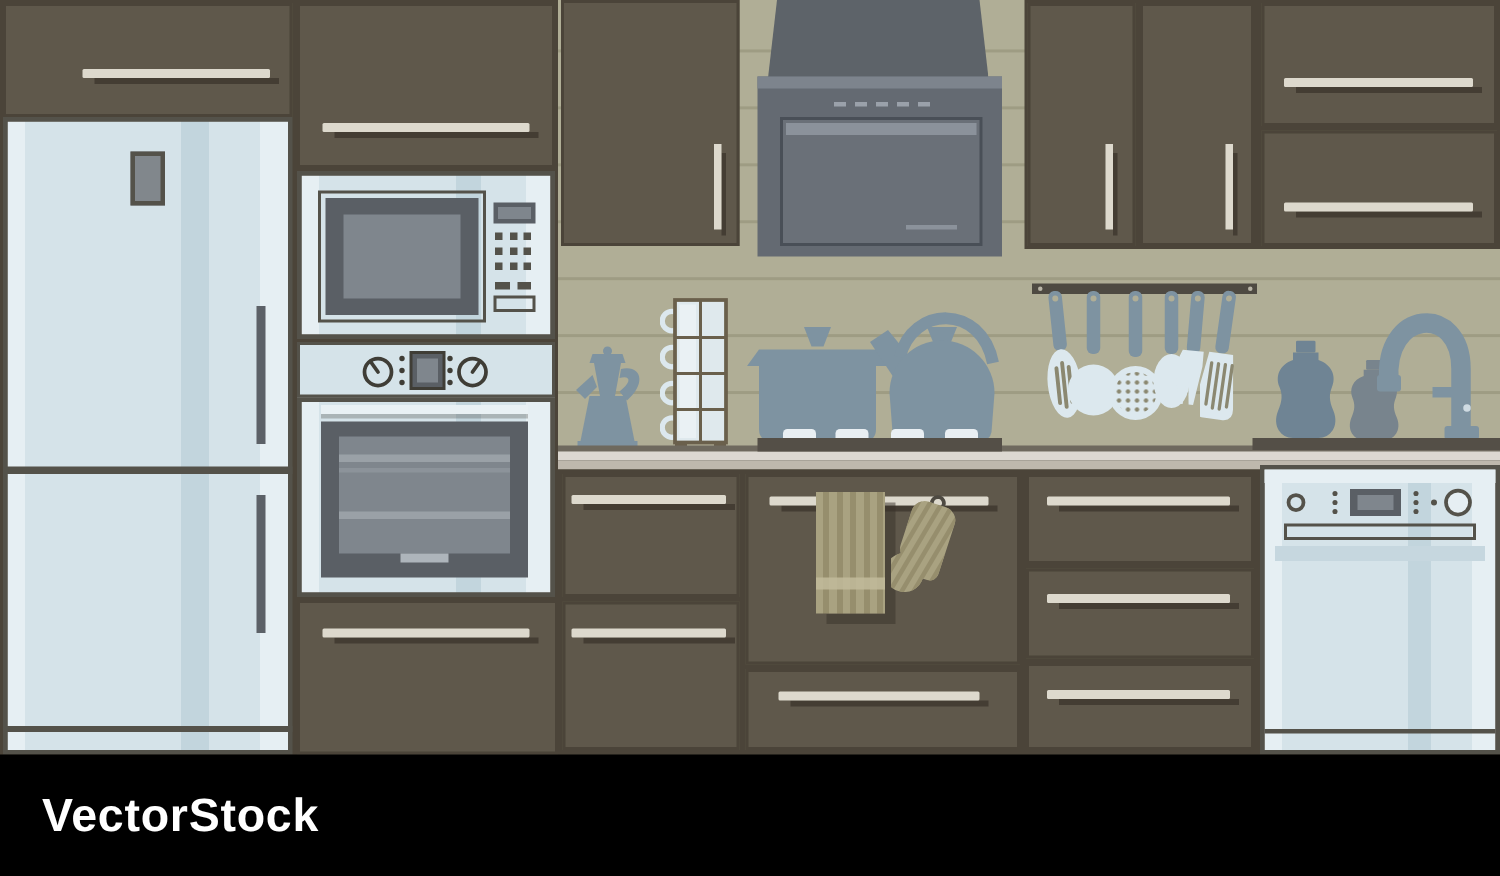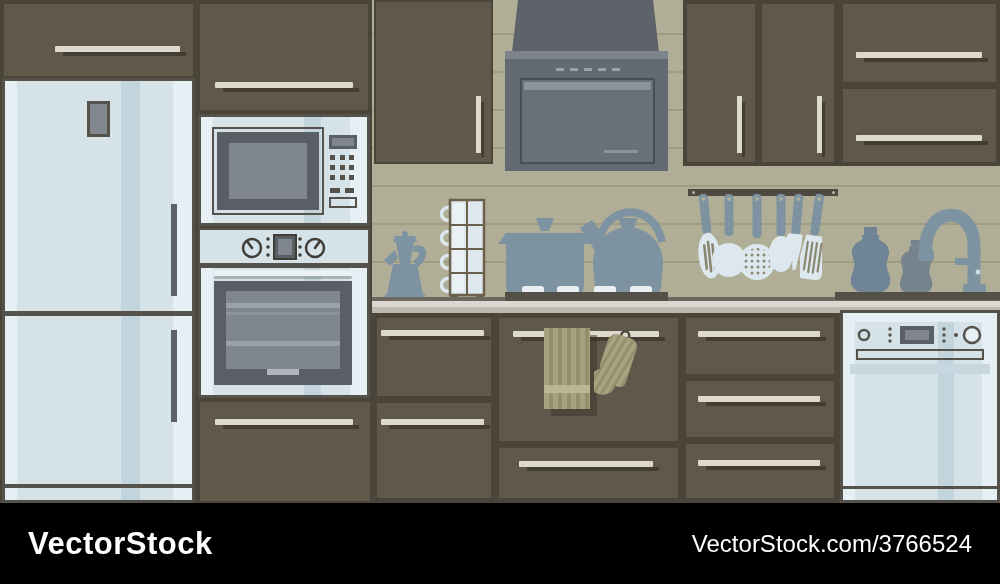--- a/index.html
+++ b/index.html
@@ -329,16 +329,15 @@
       </g>
     <circle class="f-out" cx="108" cy="11" r="2"></circle>
     <circle class="s-out" cx="124" cy="11" r="8" fill="var(--appliance-highlight)" stroke-width="2.5"></circle>
   </svg>
   <div class="a" style="left:856px;top:349px;width:128px;height:11px;border:2px solid var(--outline);"></div>
   <div class="a" style="left:850px;top:364px;width:140px;height:10px;background:#c6d7df;"></div>
   <div class="a" style="left:843px;top:486px;width:154px;height:3px;background:var(--outline);"></div>
 
   <div id="wmbar" class="a" style="left:0;top:503px;width:1000px;height:81px;">
     <span id="wmbrand">VectorStock</span>
-    <span id="wmref">VectorStock.com/3766524</span>
   </div>
 
 </div>
 
 </body></html>

